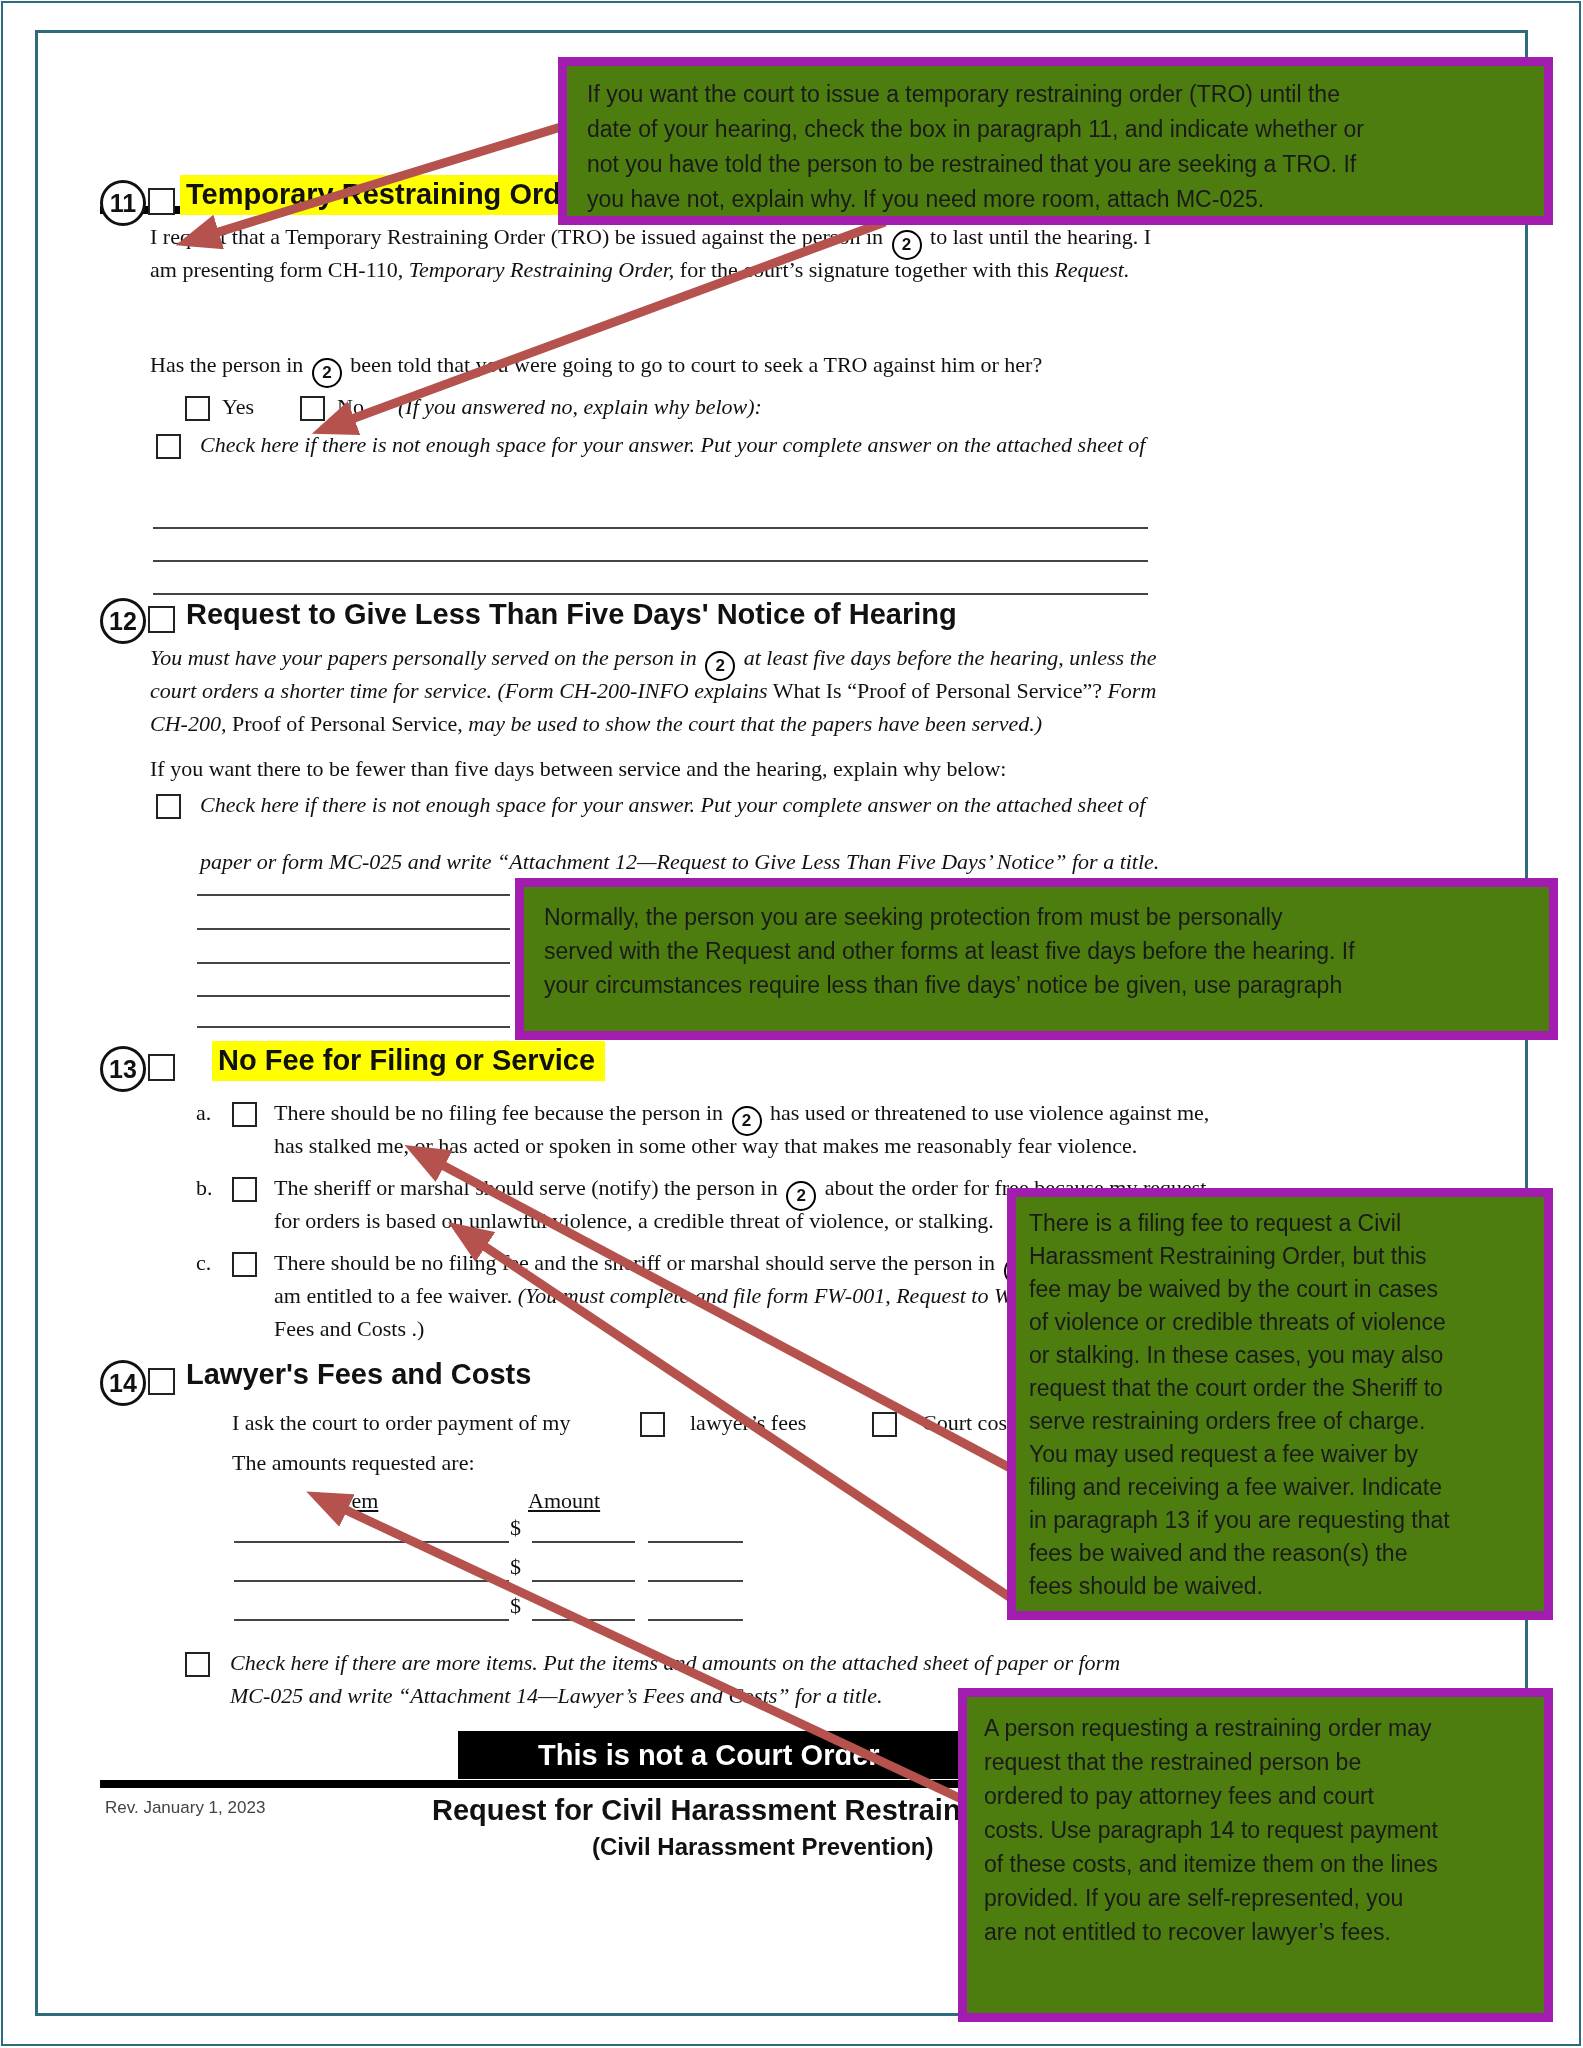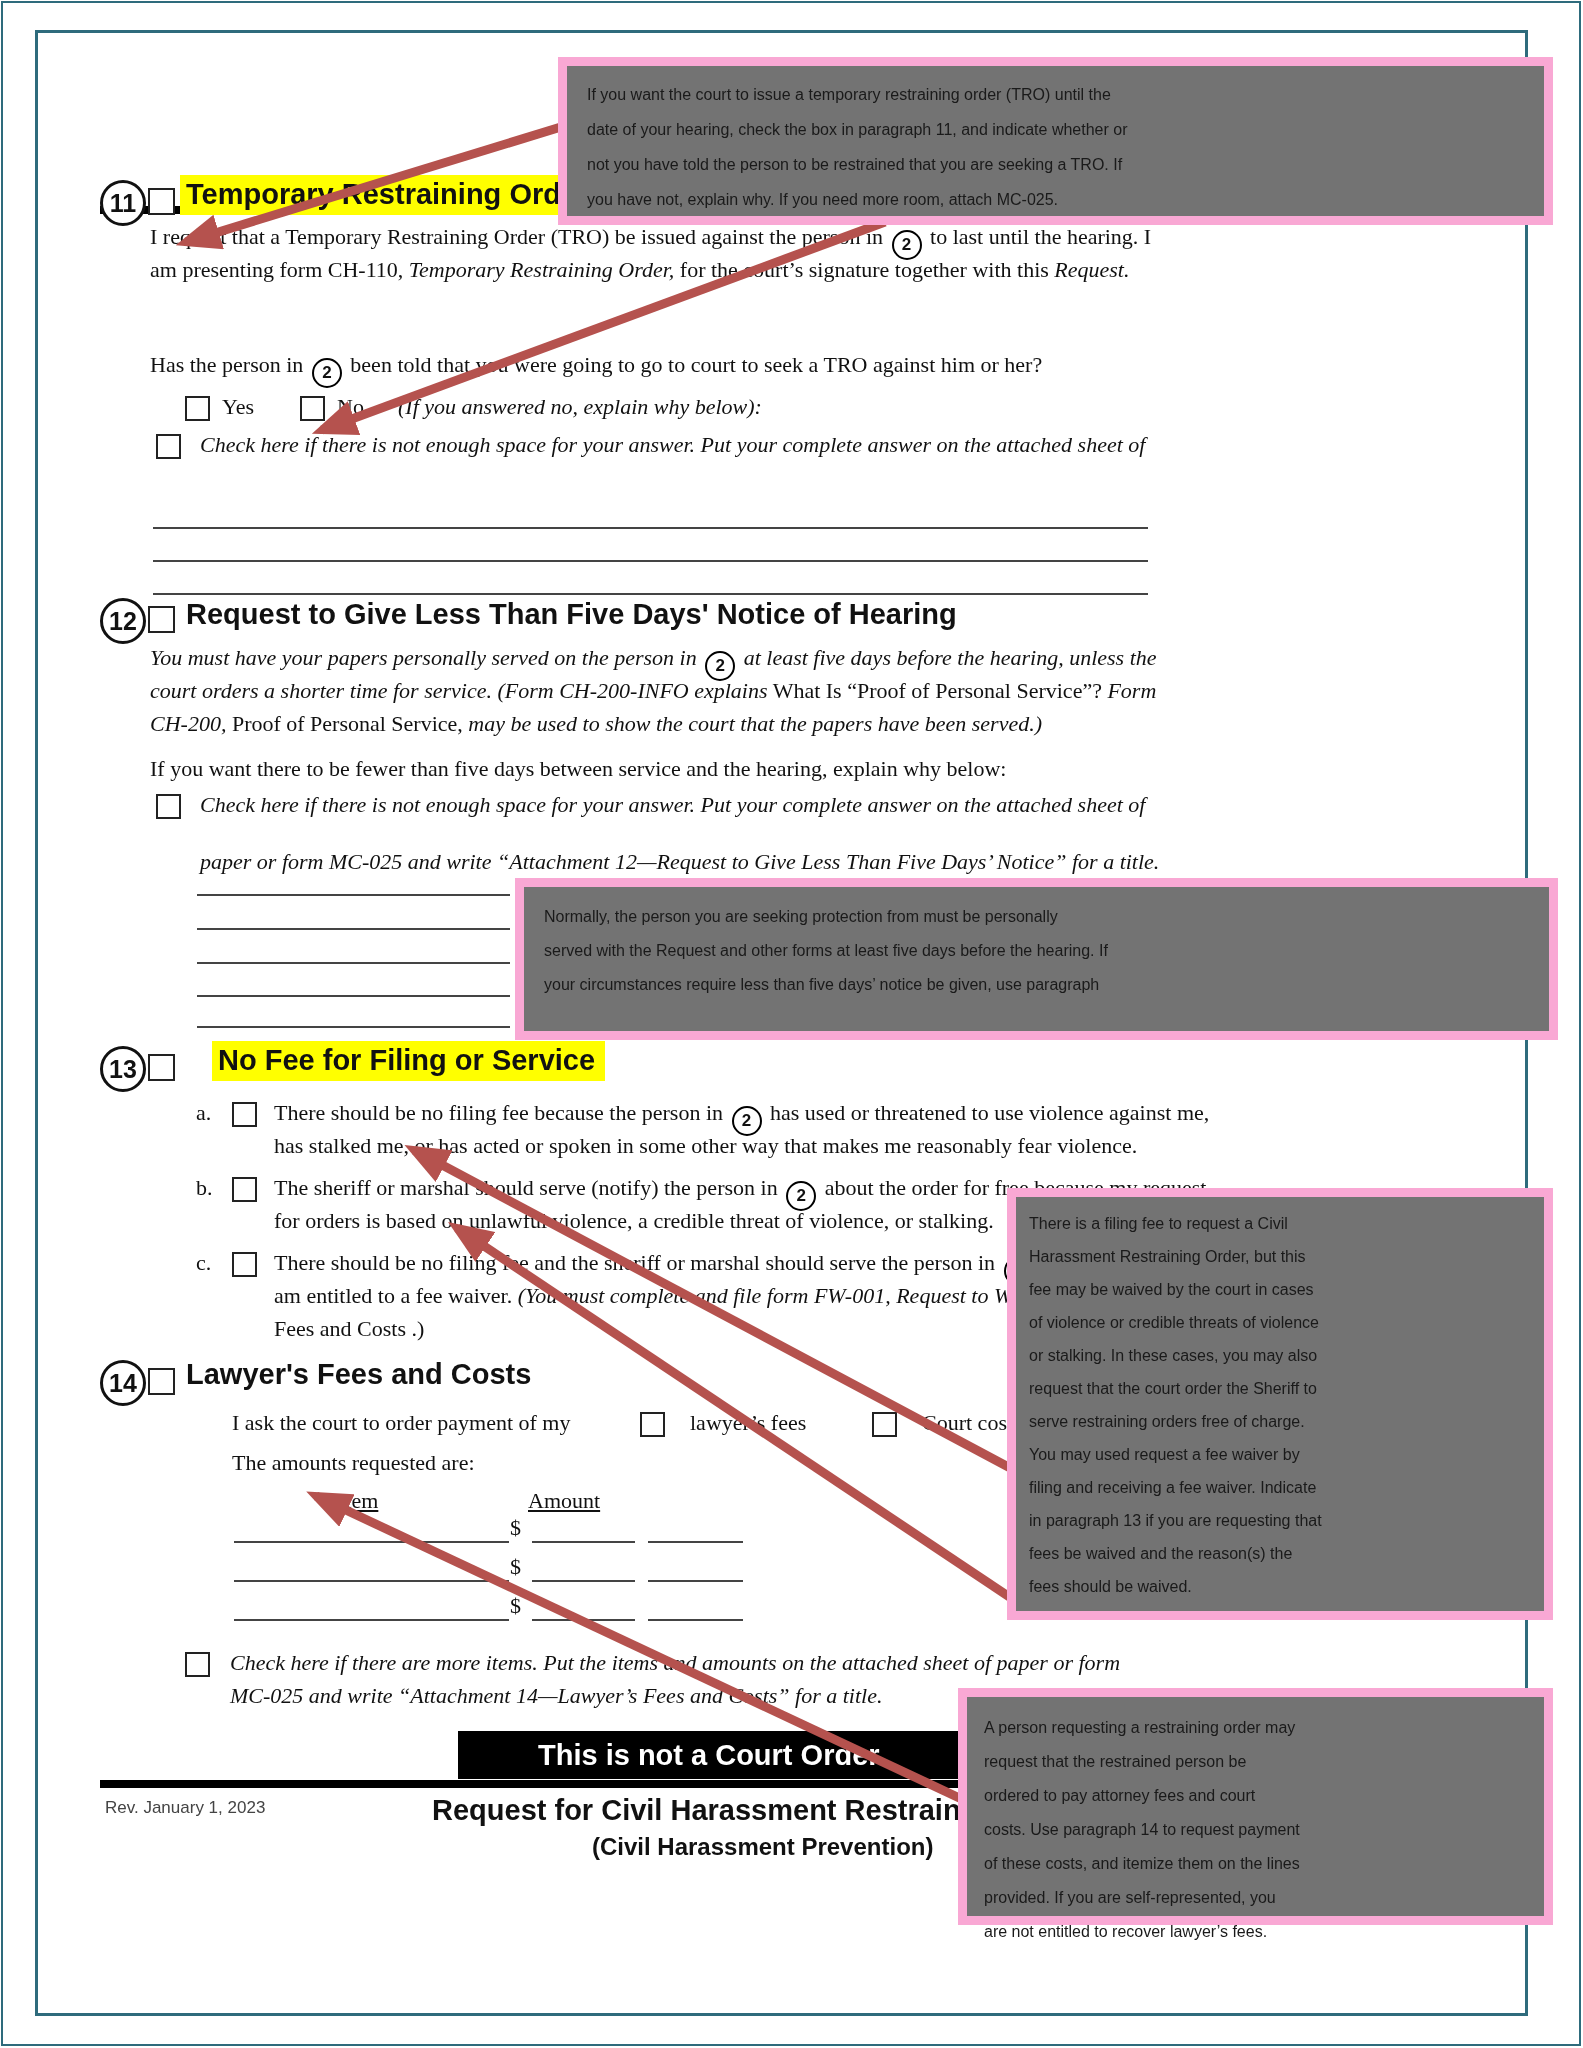--- a/index.html
+++ b/index.html
@@ -25,27 +25,27 @@
   .t{position:absolute;font-size:22px;line-height:30px;z-index:1;}
   .it{font-style:italic;}
   .t i{font-style:italic;}
   .n2{display:inline-flex;width:26px;height:26px;border:2px solid #000;border-radius:50%;
       align-items:center;justify-content:center;font-weight:bold;font-size:17px;
       font-family:"Liberation Sans",sans-serif;vertical-align:-6px;margin:0 3px;font-style:normal;}
   .und{text-decoration:underline;}
   
   .wline{position:absolute;border-bottom:2px solid #444;height:0;z-index:1;}
   
-  .co{position:absolute;background:#737373;border:9px solid #f9a8d4;z-index:3;
-      font-family:"Liberation Sans",sans-serif;font-size:16px;color:#1a1a1a;}
+  .co{position:absolute;background:#4d7c0f;border:9px solid #a21caf;z-index:3;
+      font-family:"Liberation Sans",sans-serif;font-size:23px;color:#1a1a1a;}
   .co .ln{white-space:nowrap;}
   #co-tro{left:558px;top:57px;width:995px;height:168px;box-sizing:border-box;padding:11px 0 0 20px;line-height:35px;}
   #co-service{left:515px;top:878px;width:1043px;height:162px;box-sizing:border-box;padding:13px 0 0 20px;line-height:34px;}
   #co-fee{left:1007px;top:1188px;width:546px;height:432px;box-sizing:border-box;padding:10px 0 0 13px;line-height:33px;}
-  #co-lawyer{left:958px;top:1688px;width:595px;height:237px;box-sizing:border-box;padding:14px 0 0 17px;line-height:34px;}
+  #co-lawyer{left:958px;top:1688px;width:595px;height:334px;box-sizing:border-box;padding:14px 0 0 17px;line-height:34px;}
   
   .notice{position:absolute;left:458px;top:1731px;width:508px;height:48px;background:#000;color:#fff;
           font-family:"Liberation Sans",sans-serif;font-weight:bold;font-size:29px;
           display:flex;align-items:center;justify-content:center;z-index:2;}
   
   .rev{position:absolute;left:105px;top:1798px;font-family:"Liberation Sans",sans-serif;font-size:17px;color:#444;z-index:1;}
   .ftitle{position:absolute;left:432px;top:1794px;font-family:"Liberation Sans",sans-serif;font-weight:bold;font-size:29px;z-index:1;white-space:nowrap;}
   .fsub{position:absolute;left:592px;top:1833px;font-family:"Liberation Sans",sans-serif;font-weight:bold;font-size:24px;z-index:1;white-space:nowrap;}
   
   #arrows{position:absolute;left:0;top:0;z-index:2;pointer-events:none;}

